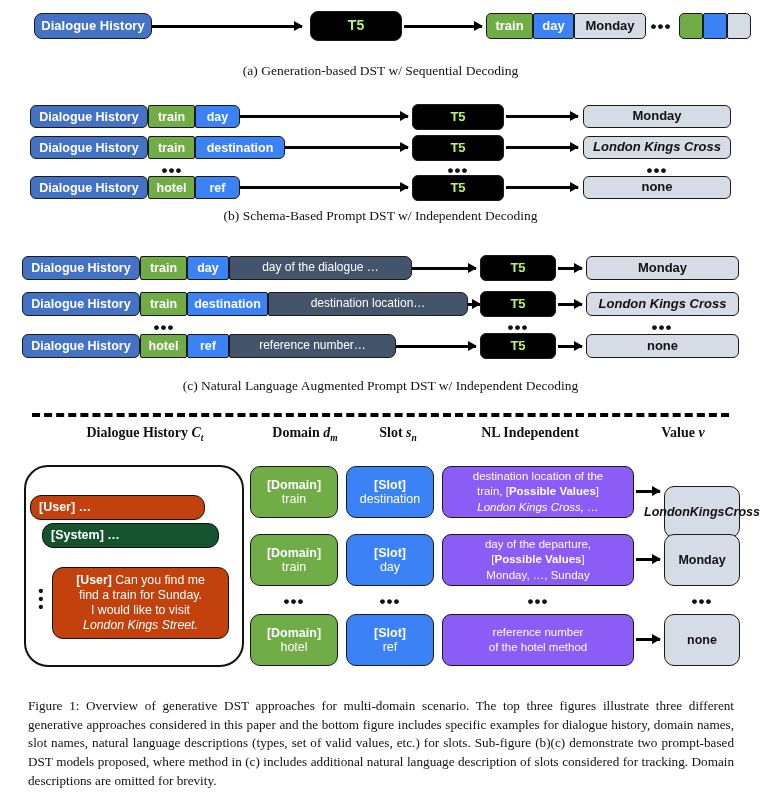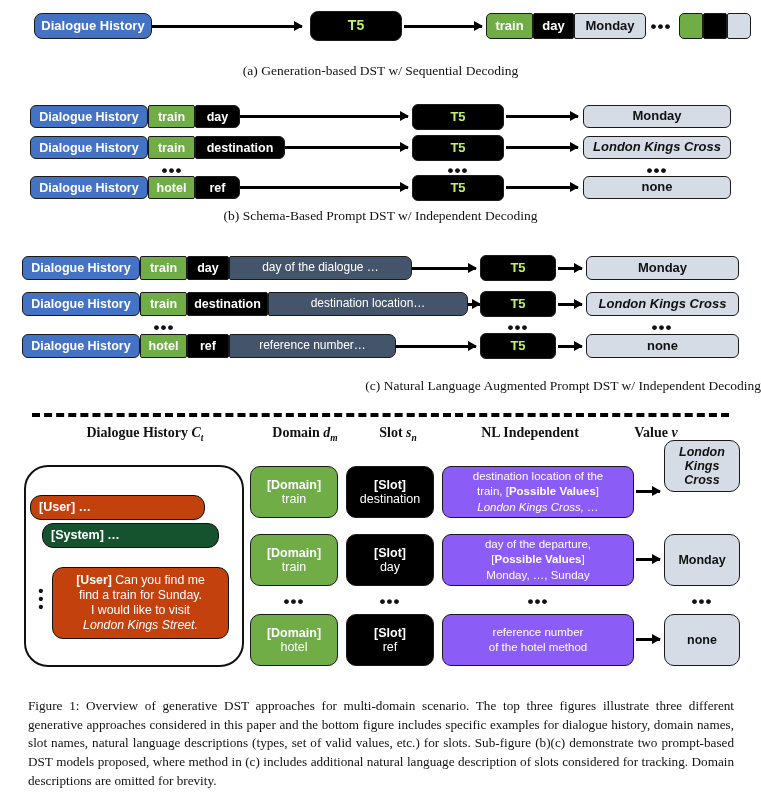--- a/index.html
+++ b/index.html
@@ -10,21 +10,21 @@
   .box{position:absolute;box-sizing:border-box;border:1.6px solid #1a1a1a;
        display:flex;align-items:center;justify-content:center;text-align:center;
        font-weight:bold;line-height:1.12;}
   .r6{border-radius:6px;}
   .r8{border-radius:8px;}
   .r10{border-radius:10px;}
   .sq{border-radius:4px;}
 
   .blue  {background:#4472C4;color:#ffffff;}
   .green {background:#70AD47;color:#ffffff;}
-  .orange{background:#000000;color:#ffffff;}
+  .orange{background:#3b82f6;color:#ffffff;}
   .grey  {background:#D6DCE5;color:#111111;}
   .slate {background:#44546A;color:#ffffff;}
   .black {background:#000000;color:#bef264;}
 
   
   .arrow{position:absolute;height:3px;background:#000;}
   .arrow:after{content:"";position:absolute;right:-1px;top:-4.0px;
       border-left:9px solid #000;border-top:5.5px solid transparent;border-bottom:5.5px solid transparent;}
 
   
@@ -152,41 +152,41 @@
 
     <div class="box r6 blue" style="left:22px;top:334px;width:118px;height:24px;font-size:12.5px;">Dialogue History</div>
     <div class="box sq green" style="left:140px;top:334px;width:47px;height:24px;font-size:12.5px;border-radius:2px;">hotel</div>
     <div class="box sq orange" style="left:187px;top:334px;width:42px;height:24px;font-size:12.5px;border-radius:2px;">ref</div>
     <div class="box sq slate" style="left:229px;top:334px;width:167px;height:24px;font-size:12px;font-weight:normal;border-radius:2px 7px 7px 2px;">reference  number…</div>
     <div class="arrow" style="left:396px;top:345px;width:80px;"></div>
     <div class="box r6 black" style="left:480px;top:333px;width:76px;height:26px;font-size:13px;">T5</div>
     <div class="arrow" style="left:558px;top:345px;width:24px;"></div>
     <div class="box r6 grey" style="left:586px;top:334px;width:153px;height:24px;font-size:13px;">none</div>
 
-    <div class="subcap" style="top:378px;text-align:right;">(c) Natural Language Augmented Prompt DST w/ Independent Decoding</div>
+    <div class="subcap" style="top:378px;">(c) Natural Language Augmented Prompt DST w/ Independent Decoding</div>
   </div>
 
   <div class="dashsep" style="top:413px;"></div>
 
   <div>
 
     <div class="colhdr" style="left:30px;top:425px;width:230px;">
       <span>Dialogue History</span>
       <i>C</i><sub>t</sub>
     </div>
     <div class="colhdr" style="left:250px;top:425px;width:110px;">
       <span>Domain</span>
       <i>d</i><sub>m</sub>
     </div>
     <div class="colhdr" style="left:348px;top:425px;width:100px;">
       <span>Slot</span>
       <i>s</i><sub>n</sub>
     </div>
     <div class="colhdr" style="left:440px;top:425px;width:180px;">NL Independent</div>
-    <div class="colhdr" style="left:596px;top:425px;width:120px;">
+    <div class="colhdr" style="left:623px;top:425px;width:120px;">
       <span>Value</span>
       <i>v</i>
     </div>
 
     <div class="dlgframe" style="left:24px;top:465px;width:216px;height:198px;"></div>
 
     <div class="bub user" style="left:30px;top:495px;width:175px;font-size:12.5px;">[User] …</div>
 
     <div class="bub sys" style="left:42px;top:523px;width:177px;font-size:12.5px;">[System] …</div>
 
@@ -212,21 +212,21 @@
       <span style="font-weight:normal;">destination</span>
     </div>
     <div class="nlbox" style="left:442px;top:466px;width:192px;height:52px;">
       <span class="l">destination location of the</span>
       <span class="l">
         <span>train, [</span><b>Possible Values</b><span>]</span>
       </span>
       <em class="l">London Kings Cross, …</em>
     </div>
     <div class="arrow" style="left:636px;top:490px;width:24px;"></div>
-    <div class="box r10 grey ital" style="left:664px;top:440px;width:76px;height:52px;font-size:12.5px;flex-direction:column;">
+    <div class="box r10 grey ital" style="left:664px;top:486px;width:76px;height:52px;font-size:12.5px;flex-direction:row;">
       <span>London</span>
       <span>Kings</span>
       <span>Cross</span>
     </div>
 
     <div class="box r10 green" style="left:250px;top:534px;width:88px;height:52px;font-size:12.5px;flex-direction:column;">
       <span>[Domain]</span>
       <span style="font-weight:normal;">train</span>
     </div>
     <div class="box r10 orange" style="left:346px;top:534px;width:88px;height:52px;font-size:12.5px;flex-direction:column;">

